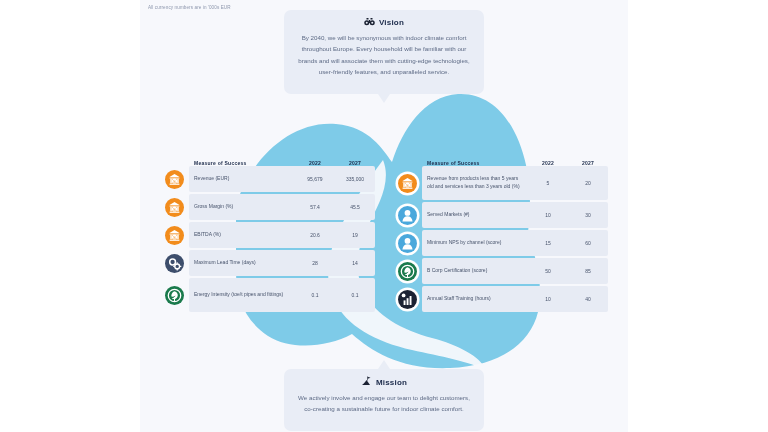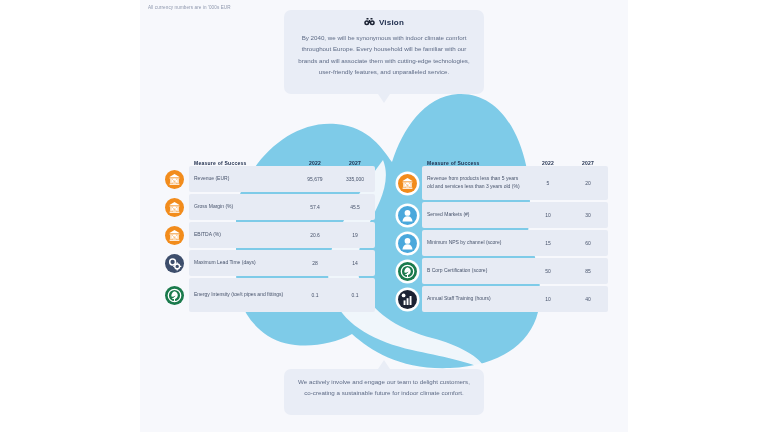--- a/index.html
+++ b/index.html
@@ -89,20 +89,31 @@
           <path d="M9.5 6h3v6h-3z" fill="#1b2233"></path>
         </svg>
       </span>
       <span>Vision</span>
     </div>
     <div class="card-body">By 2040, we will be synonymous with indoor climate comfort throughout Europe. Every household will be familiar with our brands and will associate them with cutting-edge technologies, user-friendly features, and unparalleled service.</div>
     <div class="tail"></div>
   </div>
 
   <div class="card" id="mission-card">
+    <div class="card-title">
+      <span>
+        <svg width="11" height="10" viewBox="0 0 22 20">
+          <path d="M11 8 L18 18 H4 Z" fill="#1b2233"></path>
+          <path d="M13 9 L7 18 H2 Z" fill="#1b2233"></path>
+          <rect x="12.2" y="1" width="1.2" height="8" fill="#1b2233"></rect>
+          <path d="M13.4 1.5 L19 3.4 L13.4 5.4 Z" fill="#1b2233"></path>
+        </svg>
+      </span>
+      <span>Mission</span>
+    </div>
     <div class="card-body">We actively involve and engage our team to delight customers, co-creating a sustainable future for indoor climate comfort.</div>
     <div class="tail"></div>
   </div>
 
   <div class="table" id="table-left">
     <div class="thead">
       <div class="th th-measure">Measure of Success</div>
       <div class="th th-num">2022</div>
       <div class="th th-num">2027</div>
     </div>

